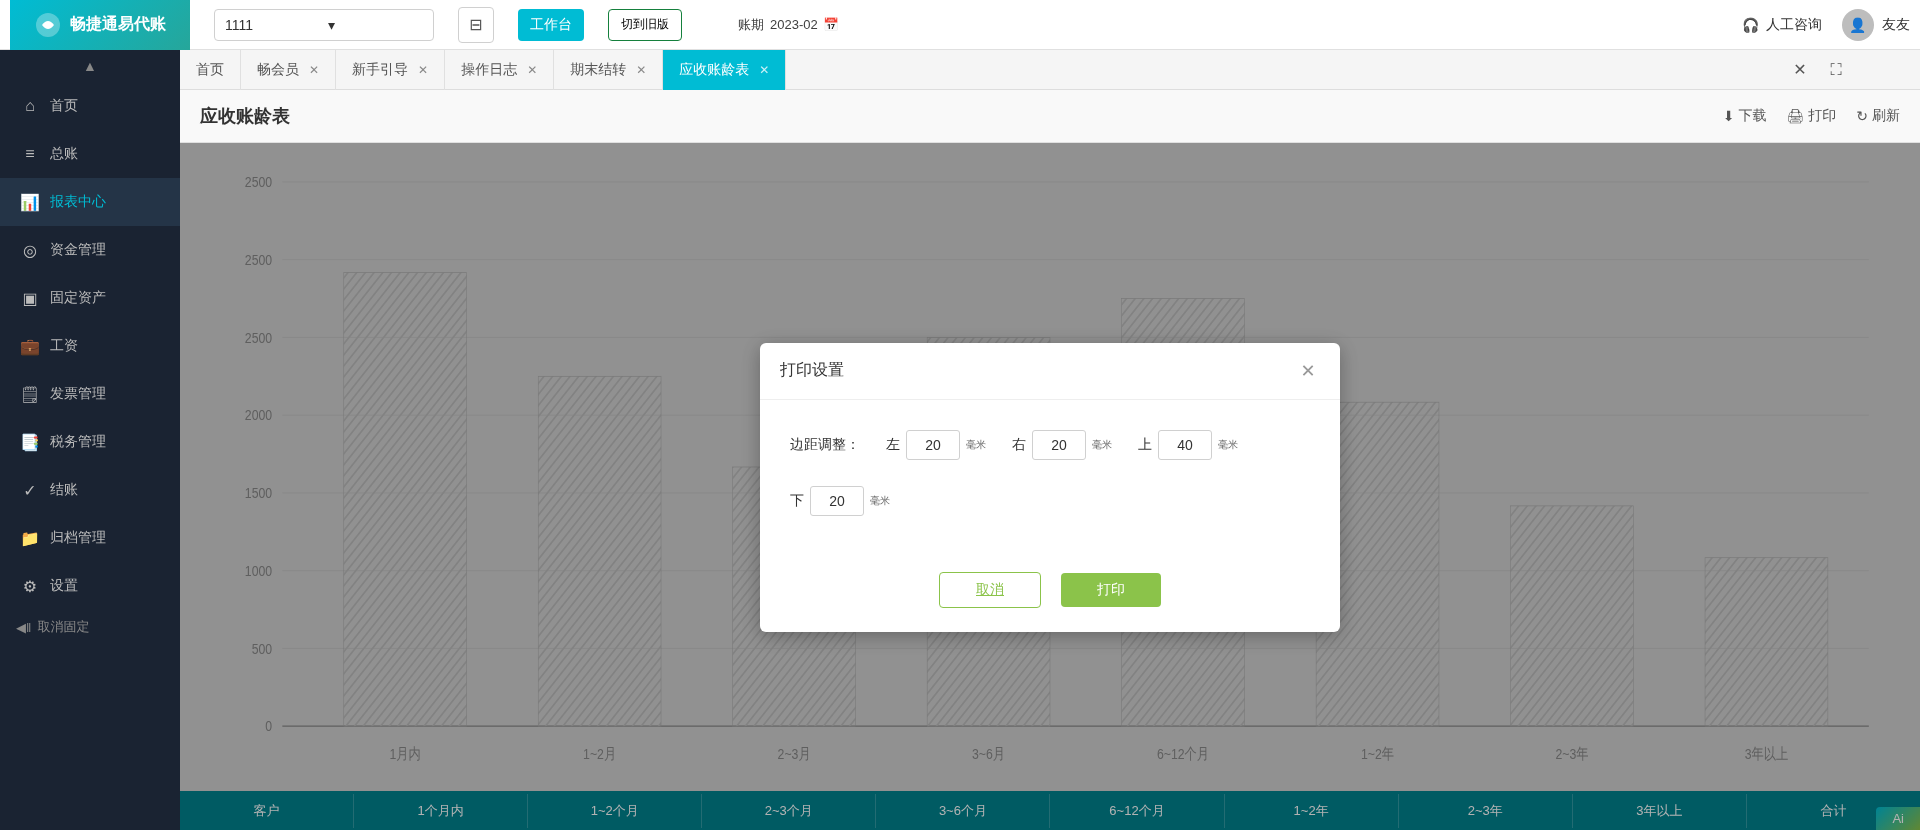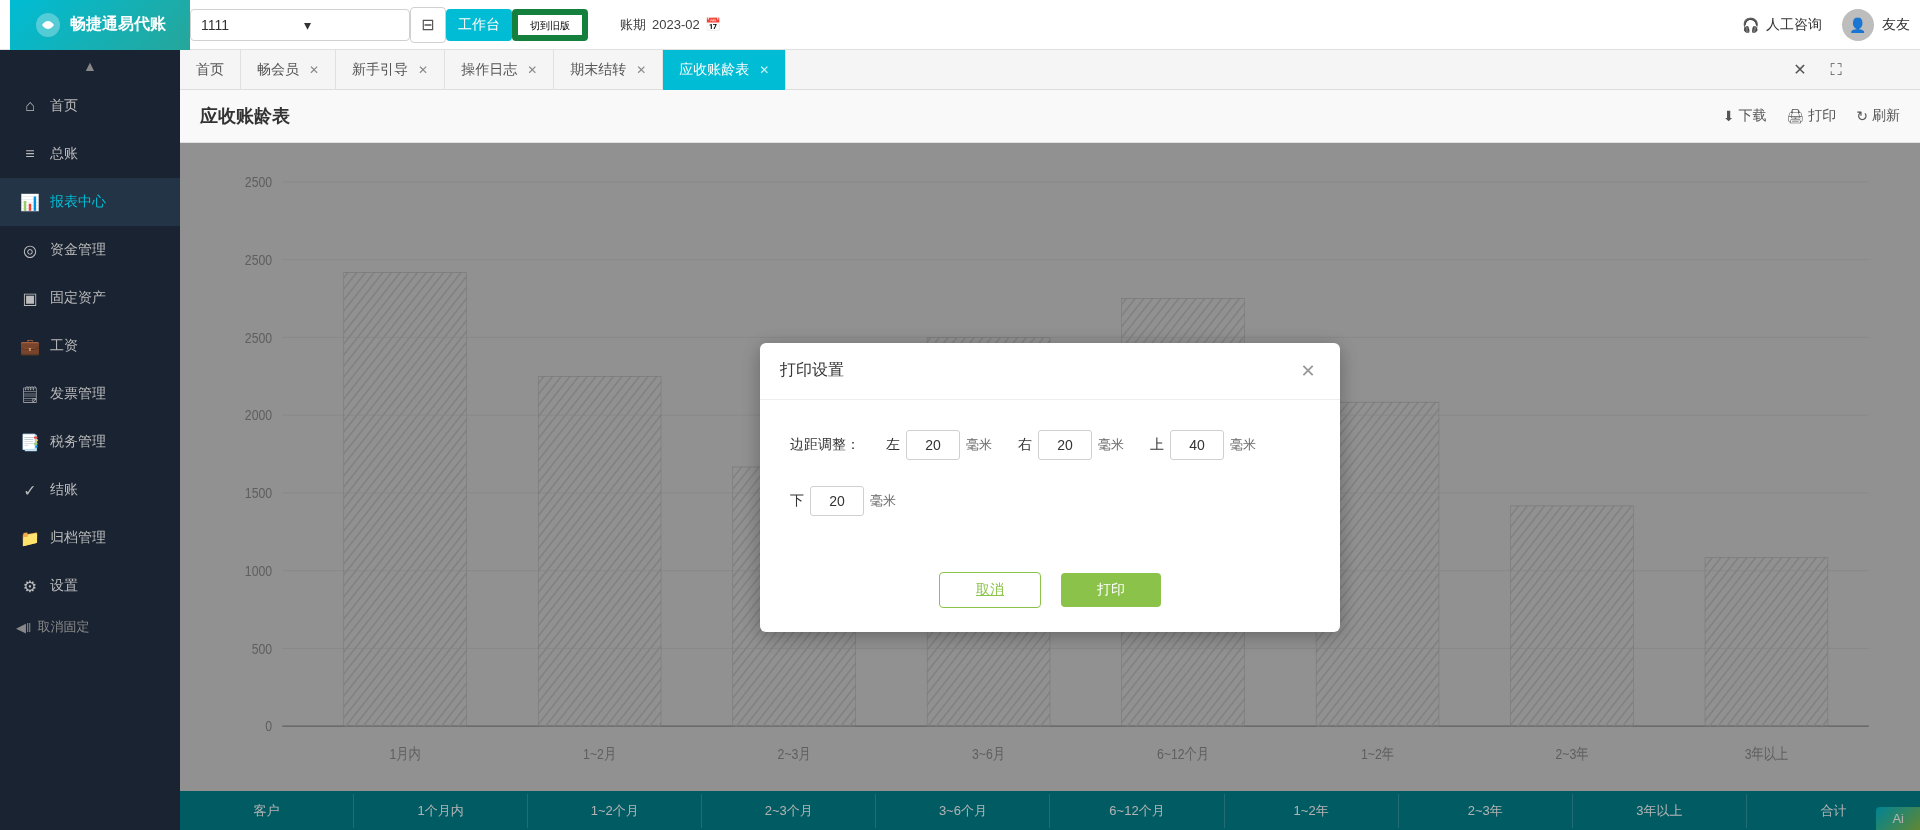--- a/index.html
+++ b/index.html
@@ -6,21 +6,21 @@
     body { font-family: 'Microsoft YaHei', sans-serif; font-size: 14px; background: #f0f0f0; width: 1920px; height: 830px; overflow: hidden; display: flex; flex-direction: column; }
 
     
     .top-header {
       height: 50px;
       background: #fff;
       display: flex;
       align-items: center;
       border-bottom: 1px solid #e0e0e0;
       padding: 0 10px;
-      gap: 0;
+      gap: 24px;
       flex-shrink: 0;
     }
     .logo-area {
       width: 180px;
       background: linear-gradient(135deg, #00bcd4, #26a69a);
       height: 50px;
       display: flex;
       align-items: center;
       justify-content: center;
       color: white;
@@ -63,26 +63,26 @@
       background: #00bcd4;
       color: #fff;
       border: none;
       border-radius: 4px;
       padding: 6px 12px;
       cursor: pointer;
       font-size: 14px;
       height: 32px;
     }
     .switch-btn {
-      border: 6px solid #15803d;
+      border: 1px solid #15803d;
       border-radius: 4px;
       padding: 4px 12px;
       cursor: pointer;
       background: #fff;
-      font-size: 10px;
+      font-size: 12px;
       height: 32px;
     }
     .period-area {
       display: flex;
       align-items: center;
       gap: 6px;
       color: #404040;
       font-size: 13px;
       margin-left: 32px;
     }
@@ -365,21 +365,21 @@
       height: 30px;
       border: 1px solid #d0d0d0;
       border-radius: 3px;
       text-align: center;
       font-size: 14px;
       color: #333;
       outline: none;
     }
     .margin-unit {
       color: #666;
-      font-size: 13px;
+      font-size: 10px;
     }
     .modal-footer {
       padding: 16px 30px 24px;
       display: flex;
       align-items: center;
       justify-content: center;
       gap: 20px;
     }
     .btn-cancel {
       border: 1px solid #8bc34a;

